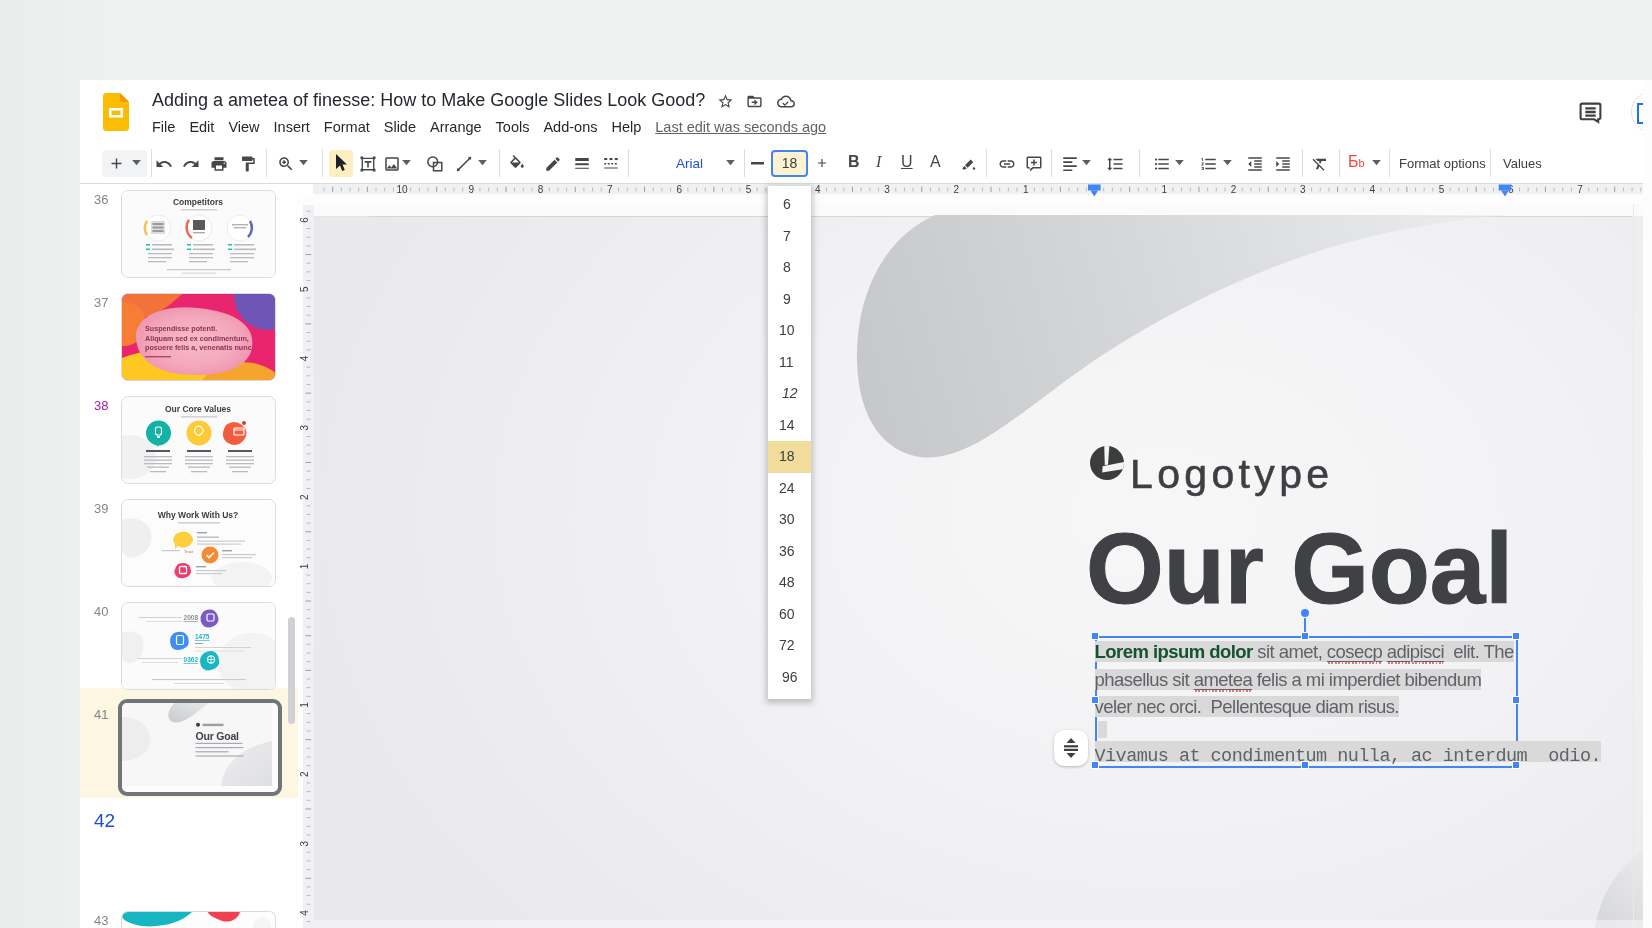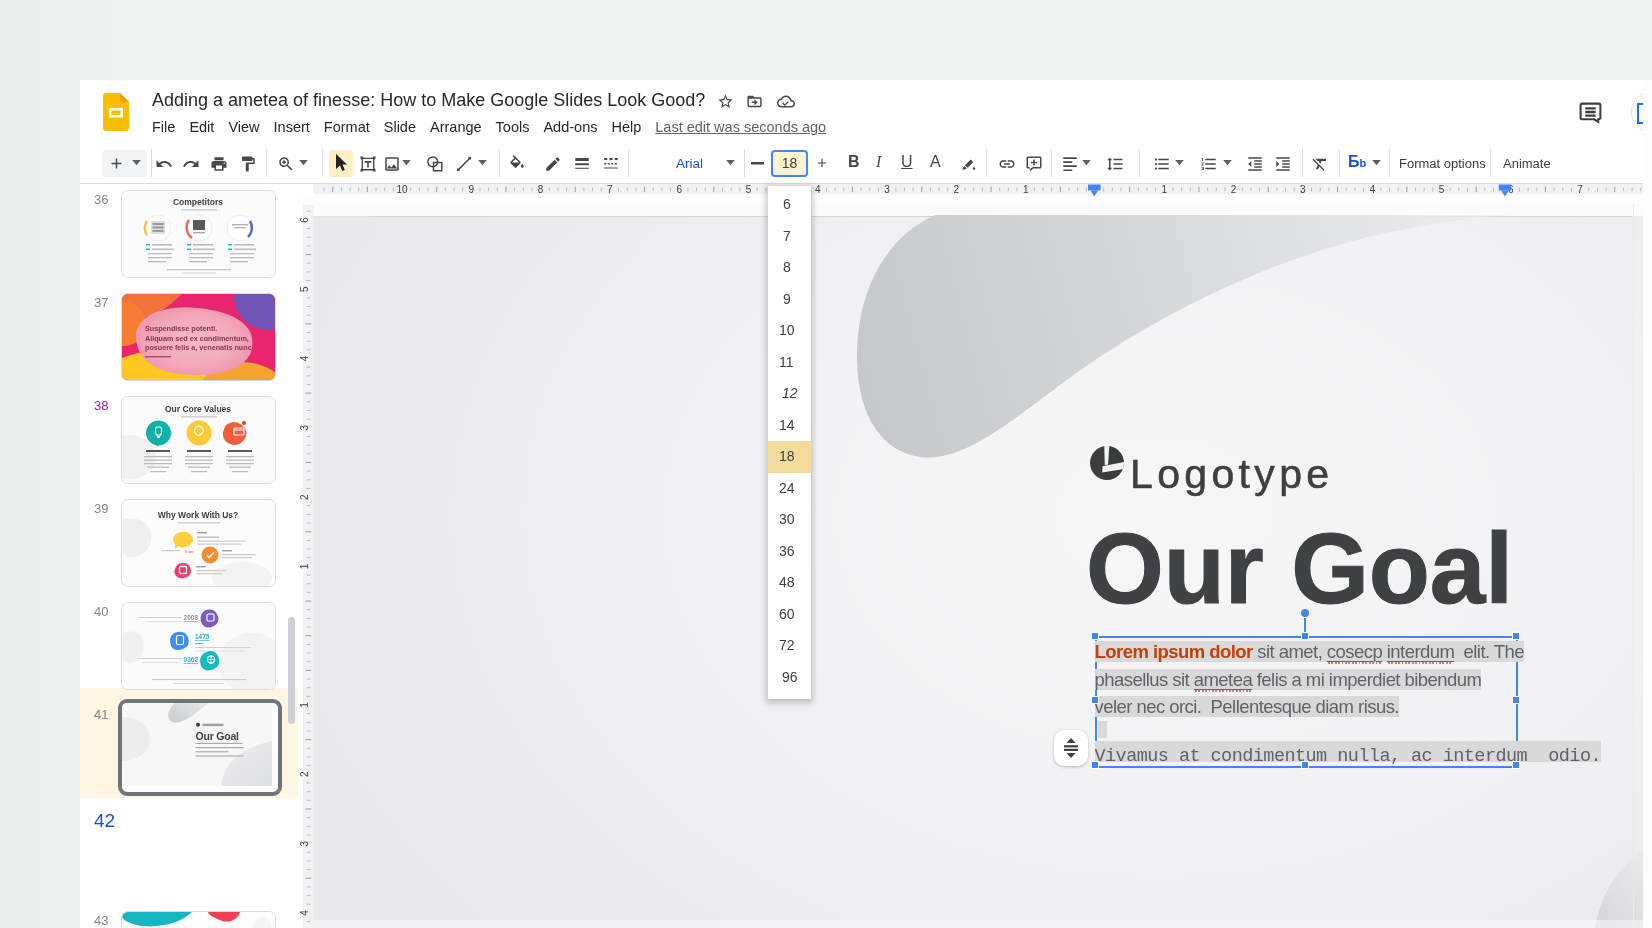--- a/index.html
+++ b/index.html
@@ -3,21 +3,21 @@
 <meta charset="utf-8">
 <style>
   html,body{margin:0;padding:0;}
   body{width:1652px;height:928px;overflow:hidden;position:relative;
        font-family:"Liberation Sans", sans-serif;
        background:linear-gradient(90deg,#ebecec 0%,#f0f1f1 8%,#f0f1f1 100%);}
   .abs{position:absolute;}
   .ic{position:absolute;}
   svg{display:block;}
   .txl{font-size:18.5px;line-height:27.6px;color:#5f6368;white-space:pre;letter-spacing:-0.55px;}
-  .txl b{color:#c2410c;}
+  .txl b{color:#14532d;}
   .hl{background:#d9d9d9;}
   .sq{text-decoration:underline;text-decoration-thickness:1.3px;text-underline-offset:3px;position:relative;}
   .sq::after{content:"";position:absolute;left:1px;right:1px;bottom:-2px;height:1.8px;
      background-image:repeating-linear-gradient(90deg,#dc7a72 0 1.8px,rgba(0,0,0,0) 1.8px 3.4px);}
   .hdl{position:absolute;width:8px;height:8px;background:#4285f4;border:1px solid #fff;box-sizing:border-box;}
 </style>
 </head>
 <body>
 
 <div class="abs" id="win" style="left:80px;top:80px;width:1572px;height:848px;background:#ffffff;"></div>
@@ -191,28 +191,28 @@
       <path d="M11 17h10v-2H11v2zm-8-5 4 4V8l-4 4zm0 9h18v-2H3v2zM3 3v2h18V3H3zm8 6h10V7H11v2zm0 4h10v-2H11v2z"></path>
     </svg>
   <svg class="ic" style="left:1194px;top:12px" width="18" height="18" viewBox="0 0 24 24" fill="#454749">
       <path d="M3 21h18v-2H3v2zM3 8v8l4-4-4-4zm8 9h10v-2H11v2zM3 3v2h18V3H3zm8 6h10V7H11v2zm0 4h10v-2H11v2z"></path>
     </svg>
   <div class="abs" style="left:1222px;top:6px;width:1px;height:28px;background:#dadce0;"></div>
   <svg class="ic" style="left:1231px;top:12px" width="18" height="18" viewBox="0 0 24 24" fill="#454749">
       <path d="M3.27 5 2 6.27l6.97 6.97L6.5 19h3l1.57-3.66L16.73 21 18 19.73 3.55 5.27 3.27 5zM6 5v.18L8.82 8h2.4l-.72 1.68 2.1 2.1L14.21 8H20V5H6z"></path>
     </svg>
   <div class="abs" style="left:1259px;top:6px;width:1px;height:28px;background:#dadce0;"></div>
-  <div class="abs" style="left:1268px;top:10px;font-size:16px;font-weight:bold;color:#1d4ed8;">Б<span style="font-size:11px;">b</span></div>
+  <div class="abs" style="left:1268px;top:10px;font-size:16px;font-weight:normal;color:#ef4444;">Б<span style="font-size:11px;">b</span></div>
   <svg class="ic" style="left:1292px;top:17px" width="9" height="6" viewBox="0 0 10 7" fill="#5b5e61">
       <path d="M0 0h10L5 6z"></path>
     </svg>
   <div class="abs" style="left:1309px;top:6px;width:1px;height:28px;background:#dadce0;"></div>
   <div class="abs" style="left:1319px;top:13px;font-size:13px;color:#3c4043;">Format options</div>
   <div class="abs" style="left:1410px;top:6px;width:1px;height:28px;background:#dadce0;"></div>
-  <div class="abs" style="left:1423px;top:13px;font-size:13px;color:#3c4043;">Animate</div>
+  <div class="abs" style="left:1423px;top:13px;font-size:13px;color:#3c4043;">Values</div>
 </div>
 
 <div class="abs" id="filmstrip" style="left:80px;top:184px;width:218px;height:744px;background:#fff;overflow:hidden;">
   <div class="abs" style="left:0px;top:504px;width:218px;height:110px;background:#fdf6e2;"></div>
   <div class="abs" style="left:14px;top:8px;font-size:13px;color:#80868b;">36</div>
   <div class="abs" style="left:14px;top:111px;font-size:13px;color:#80868b;">37</div>
   <div class="abs" style="left:14px;top:214px;font-size:13px;color:#a21caf;">38</div>
   <div class="abs" style="left:14px;top:317px;font-size:13px;color:#80868b;">39</div>
   <div class="abs" style="left:14px;top:420px;font-size:13px;color:#80868b;">40</div>
   <div class="abs" style="left:14px;top:523px;font-size:13px;color:#80868b;">41</div>
@@ -734,21 +734,21 @@
   </svg>
   <div class="abs" style="left:816px;top:247px;font-size:41px;color:#3d3f42;letter-spacing:4.35px;-webkit-text-stroke:0.55px #3d3f42;white-space:nowrap;">Logotype</div>
 
   <div class="abs" style="left:772px;top:307px;font-size:100px;font-weight:bold;color:#3f4144;letter-spacing:-0.1px;-webkit-text-stroke:1.1px #3f4144;white-space:nowrap;">Our Goal</div>
 
   <div class="abs" style="left:780.5px;top:432px;width:419px;height:128px;border:2px solid #4285f4;"></div>
 
   <div class="abs" style="left:990px;top:414px;width:1.5px;height:18px;background:#4285f4;"></div>
   <div class="abs" style="left:987px;top:405px;width:8px;height:8px;border-radius:50%;background:#4285f4;"></div>
 
-  <div class="abs txl" style="left:780.5px;top:434px;"><span class="hl"><b>Lorem ipsum dolor</b> sit amet, <span class="sq">cosecp</span> <span class="sq">interdum</span>&nbsp; elit. The</span></div>
+  <div class="abs txl" style="left:780.5px;top:434px;"><span class="hl"><b>Lorem ipsum dolor</b> sit amet, <span class="sq">cosecp</span> <span class="sq">adipisci</span>&nbsp; elit. The</span></div>
   <div class="abs txl" style="left:780.5px;top:461.6px;"><span class="hl">phasellus sit <span class="sq">ametea</span> felis a mi imperdiet bibendum</span></div>
   <div class="abs txl" style="left:780.5px;top:489.2px;"><span class="hl">veler nec orci.&nbsp; Pellentesque diam risus.</span></div>
   <div class="abs txl" style="left:780.5px;top:534px;"><span class="hl"><span style="position:relative;top:3px;font-family:Liberation Mono, monospace;">Vivamus at condimentum nulla, ac interdum&nbsp; odio.</span></span></div>
   <div class="abs" style="left:783.5px;top:517px;width:9px;height:17px;background:#d9d9d9;"></div>
 
   <div class="hdl" style="left:776.5px;top:428px;"></div>
   <div class="hdl" style="left:987px;top:428px;"></div>
   <div class="hdl" style="left:1197.5px;top:428px;"></div>
   <div class="hdl" style="left:776.5px;top:492px;"></div>
   <div class="hdl" style="left:1197.5px;top:492px;"></div>

